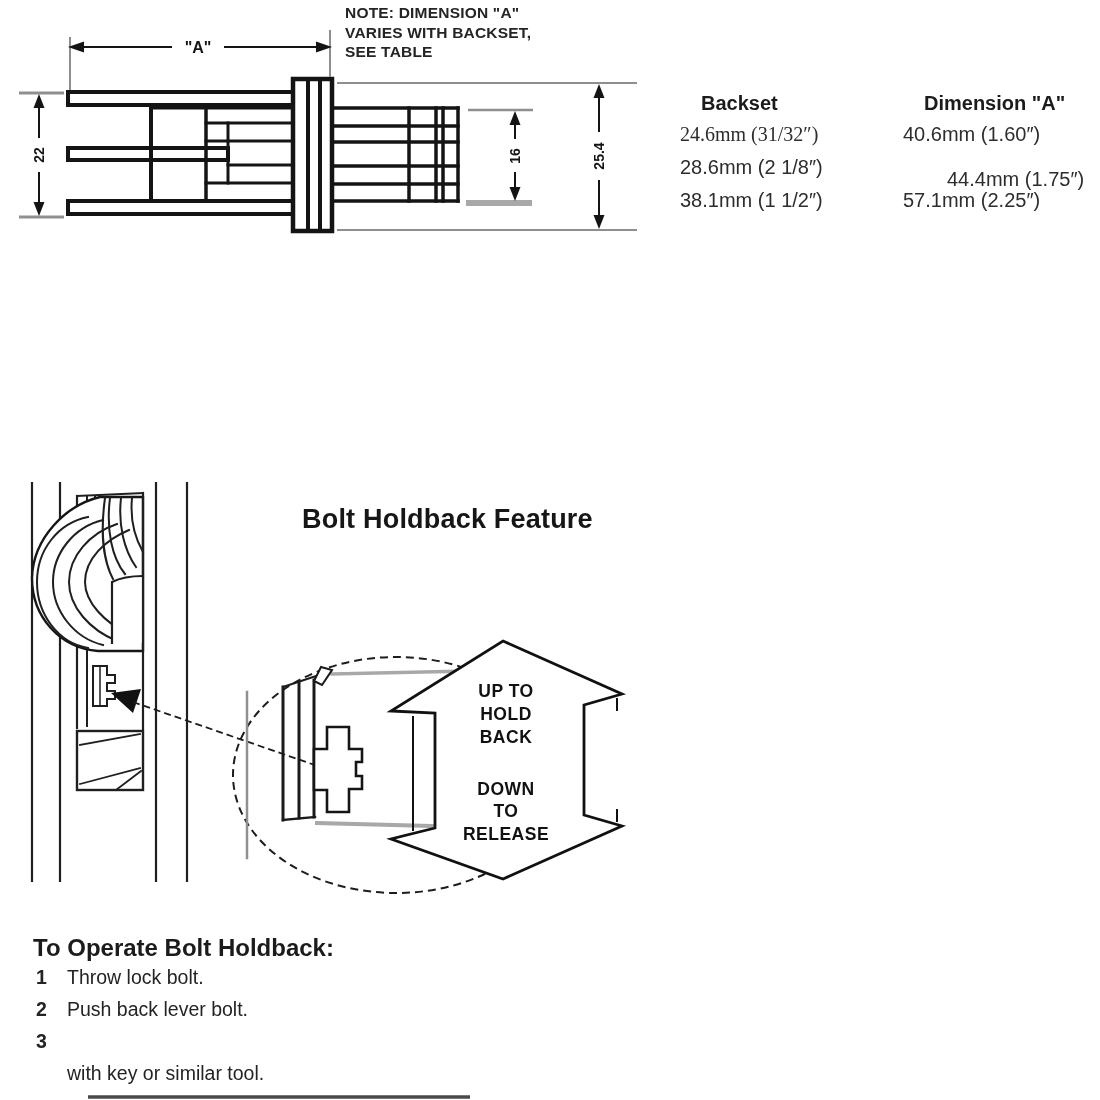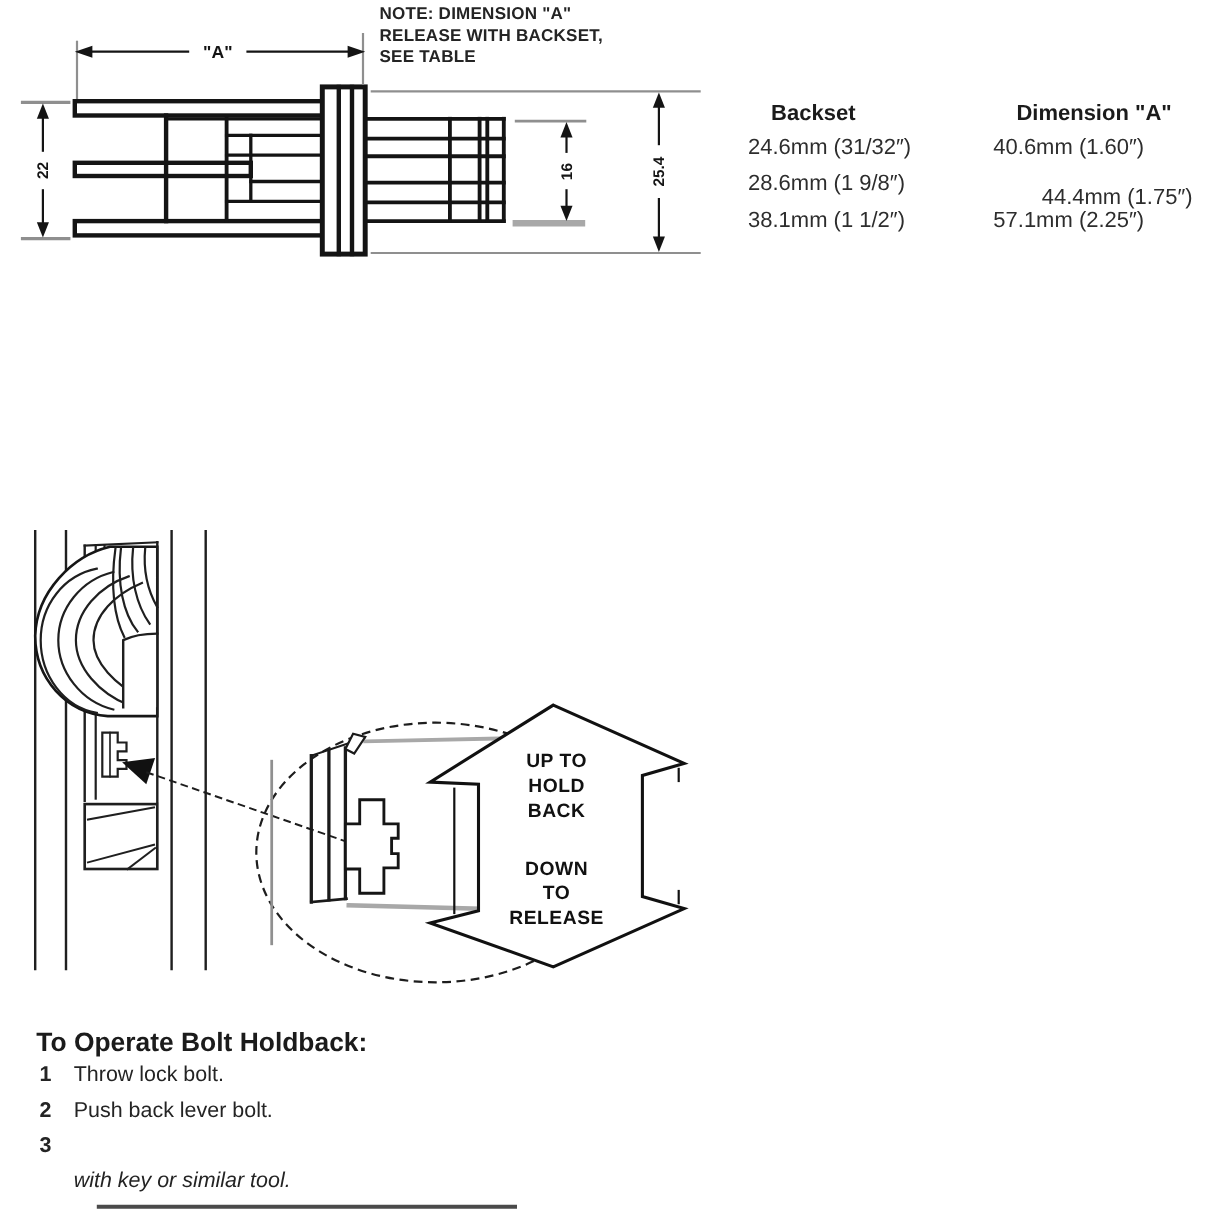--- a/index.html
+++ b/index.html
@@ -169,47 +169,48 @@
         <text x="506" y="817">TO</text>
         <text x="506" y="840">RELEASE</text>
       </g>
     </g>
 
     <line x1="88" y1="1097" x2="470" y2="1097" stroke="#4a4a4a" stroke-width="3.5"></line>
   </svg>
 
   <div class="abs note" style="left:345px;top:3px;">
     <div>NOTE: DIMENSION "A"</div>
-    <div>RELEASE WITH BACKSET,</div>
+    <div>VARIES WITH BACKSET,</div>
     <div>SEE TABLE</div>
   </div>
 
   <div>
     <div class="abs tbl-head" style="left:680px;top:92px;">Backset</div>
     <div class="abs tbl-head" style="left:903px;top:92px;">Dimension "A"</div>
-    <div class="abs tbl-cell" style="left:680px;top:123px;">24.6mm (31/32″)</div>
+    <div class="abs tbl-cell" style="left:680px;top:123px;font-family:Liberation Serif, serif;">24.6mm (31/32″)</div>
     <div class="abs tbl-cell" style="left:903px;top:123px;">40.6mm (1.60″)</div>
-    <div class="abs tbl-cell" style="left:680px;top:156px;">28.6mm (1 9/8″)</div>
+    <div class="abs tbl-cell" style="left:680px;top:156px;">28.6mm (2 1/8″)</div>
     <div class="abs tbl-cell" style="left:903px;top:168px;margin-left:44px;">44.4mm (1.75″)</div>
     <div class="abs tbl-cell" style="left:680px;top:189px;">38.1mm (1 1/2″)</div>
     <div class="abs tbl-cell" style="left:903px;top:189px;">57.1mm (2.25″)</div>
   </div>
 
+  <div class="abs title" style="left:302px;top:504px;">Bolt Holdback Feature</div>
 
   <div>
     <div class="abs instr-head" style="left:33px;top:934px;">To Operate Bolt Holdback:</div>
     <div class="abs instr-item" style="left:36px;top:966px;">
       <span class="instr-num">1</span>
       <span>Throw lock bolt.</span>
     </div>
     <div class="abs instr-item" style="left:36px;top:998px;">
       <span class="instr-num">2</span>
       <span>Push back lever bolt.</span>
     </div>
     <div class="abs instr-item" style="left:36px;top:1030px;">
       <span class="instr-num">3</span>
     </div>
-    <div class="abs instr-item" style="left:67px;top:1062px;font-style:italic;">
+    <div class="abs instr-item" style="left:67px;top:1062px;">
       <span>with key or similar tool.</span>
     </div>
   </div>
 
 </div>
 
 </body></html>

